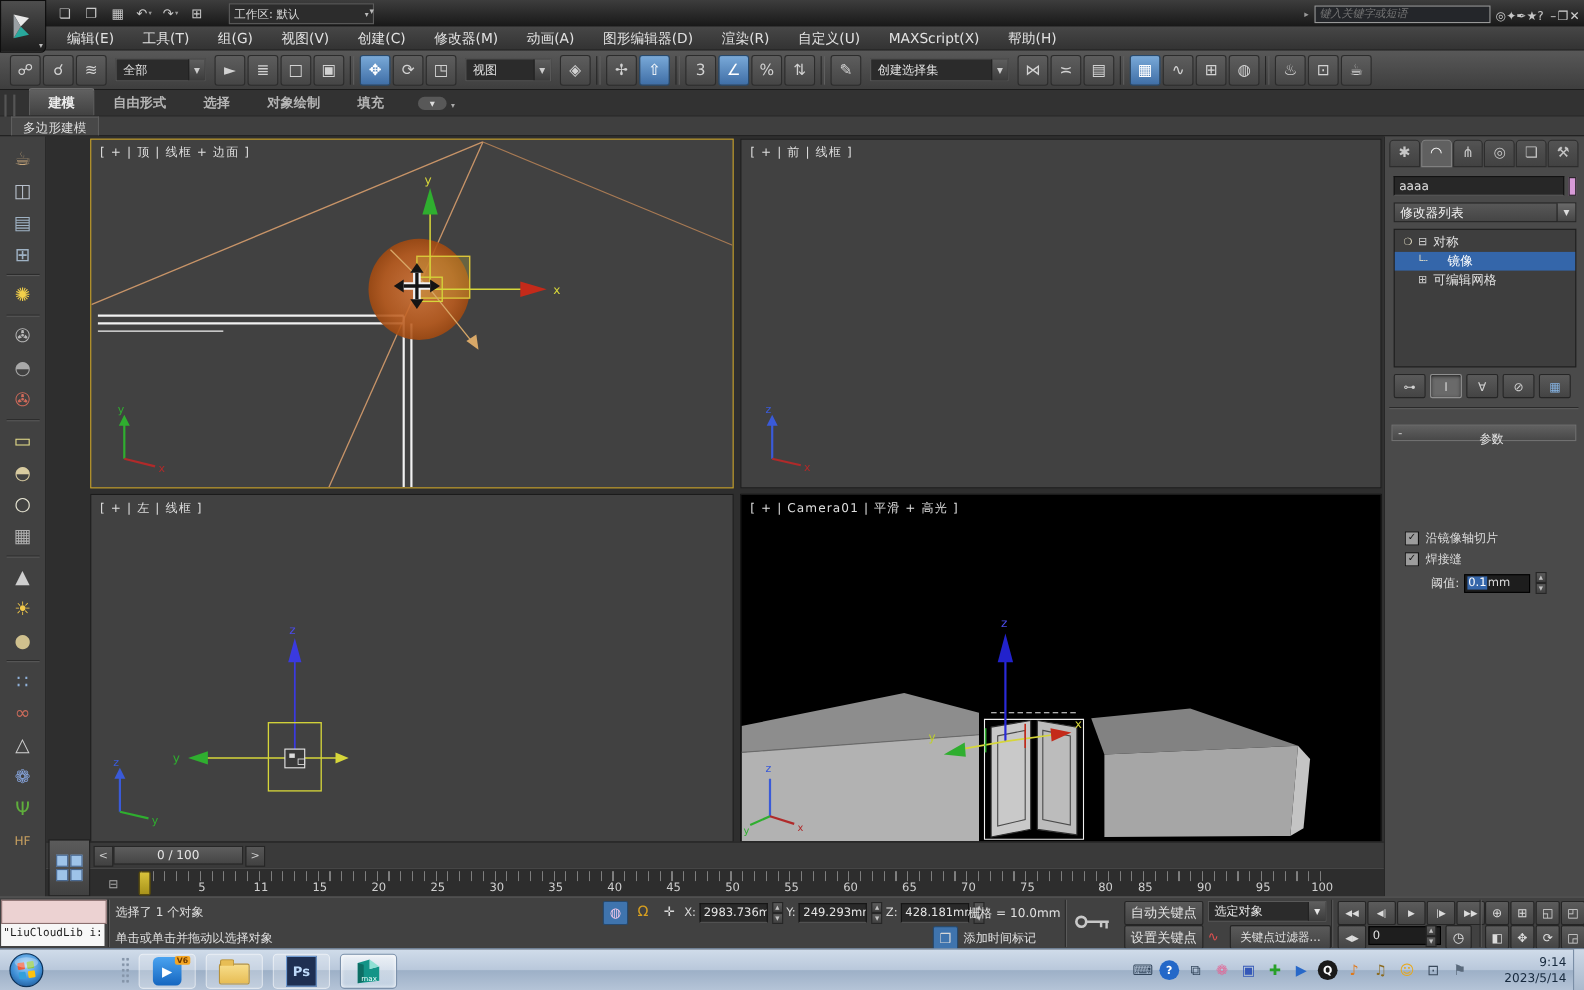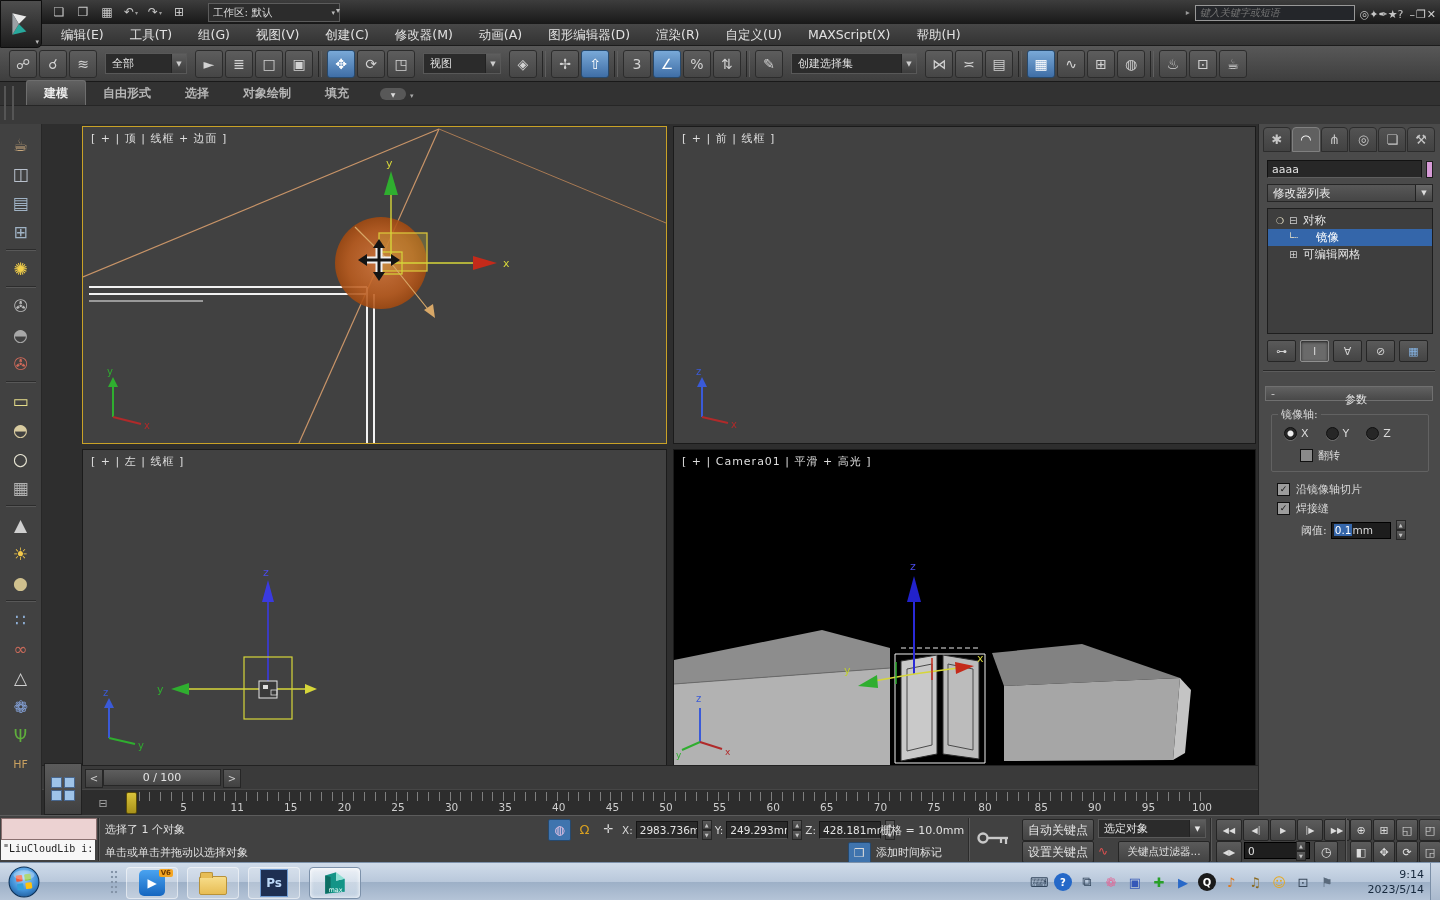--- a/index.html
+++ b/index.html
@@ -350,20 +350,23 @@
         <div class="rtab active">建模</div>
         <div class="rtab">自由形式</div>
         <div class="rtab">选择</div>
         <div class="rtab">对象绘制</div>
         <div class="rtab">填充</div>
       </span>
     <div id="ribbon-pill">▼</div>
     <div id="ribbon-pill-caret">▾</div>
   </div>
   <div id="ribbon-grip"></div>
+  <div id="ribbon-sub">
+    <div id="panel-chip">多边形建模</div>
+  </div>
 
   <div id="left-toolbar">
       <div class="ltbtn" style="color: rgb(201, 168, 124);">☕</div>
       <div class="ltbtn" style="color: rgb(184, 192, 204);">◫</div>
       <div class="ltbtn" style="color: rgb(159, 178, 196);">▤</div>
       <div class="ltbtn" style="color: rgb(159, 178, 196);">⊞</div>
       <div class="ltsep"></div>
       <div class="ltbtn" style="color: rgb(242, 207, 74);">✺</div>
       <div class="ltsep"></div>
       <div class="ltbtn" style="color: rgb(184, 184, 184);">✇</div>
@@ -566,41 +569,20 @@
         <div class="skbtn active">I</div>
         <div class="skbtn">∀</div>
         <div class="skbtn">⊘</div>
         <div class="skbtn">▦</div>
       </div>
     <div id="cp-div"></div>
     <div id="rollout-hdr">
       <span class="ro-min">-</span>
       <span class="ro-title">参数</span>
     </div>
-    <div id="axis-group">
-      <span id="axis-legend">镜像轴:</span>
-      <div id="axis-radios">
-          <label class="radio-w">
-            <span class="radio on"></span>
-            <span>X</span>
-          </label>
-          <label class="radio-w">
-            <span class="radio"></span>
-            <span>Y</span>
-          </label>
-          <label class="radio-w">
-            <span class="radio"></span>
-            <span>Z</span>
-          </label>
-        </div>
-      <label id="flip-row">
-        <span class="cbx empty"></span>
-        <span>翻转</span>
-      </label>
-    </div>
     <label id="slice-row" class="check-row">
       <span class="cbx">✓</span>
       <span>沿镜像轴切片</span>
     </label>
     <label id="weld-row" class="check-row">
       <span class="cbx">✓</span>
       <span>焊接缝</span>
     </label>
     <div id="thr-row">
       <span>阈值:</span>
@@ -632,21 +614,21 @@
       <span class="rlabel" style="left: 409.6px;">30</span>
       <span class="rlabel" style="left: 463.2px;">35</span>
       <span class="rlabel" style="left: 516.8px;">40</span>
       <span class="rlabel" style="left: 570.4px;">45</span>
       <span class="rlabel" style="left: 624px;">50</span>
       <span class="rlabel" style="left: 677.6px;">55</span>
       <span class="rlabel" style="left: 731.2px;">60</span>
       <span class="rlabel" style="left: 784.8px;">65</span>
       <span class="rlabel" style="left: 838.4px;">70</span>
       <span class="rlabel" style="left: 892px;">75</span>
-      <span class="rlabel" style="left: 943px;">80</span>
+      <span class="rlabel" style="left: 963px;">80</span>
       <span class="rlabel" style="left: 999.2px;">85</span>
       <span class="rlabel" style="left: 1052.8px;">90</span>
       <span class="rlabel" style="left: 1106.4px;">95</span>
       <span class="rlabel" style="left: 1160px;">100</span>
     </div>
   <div id="vp-layout-btn">
     <div class="grid4">
         <i></i>
         <i></i>
         <i></i>

